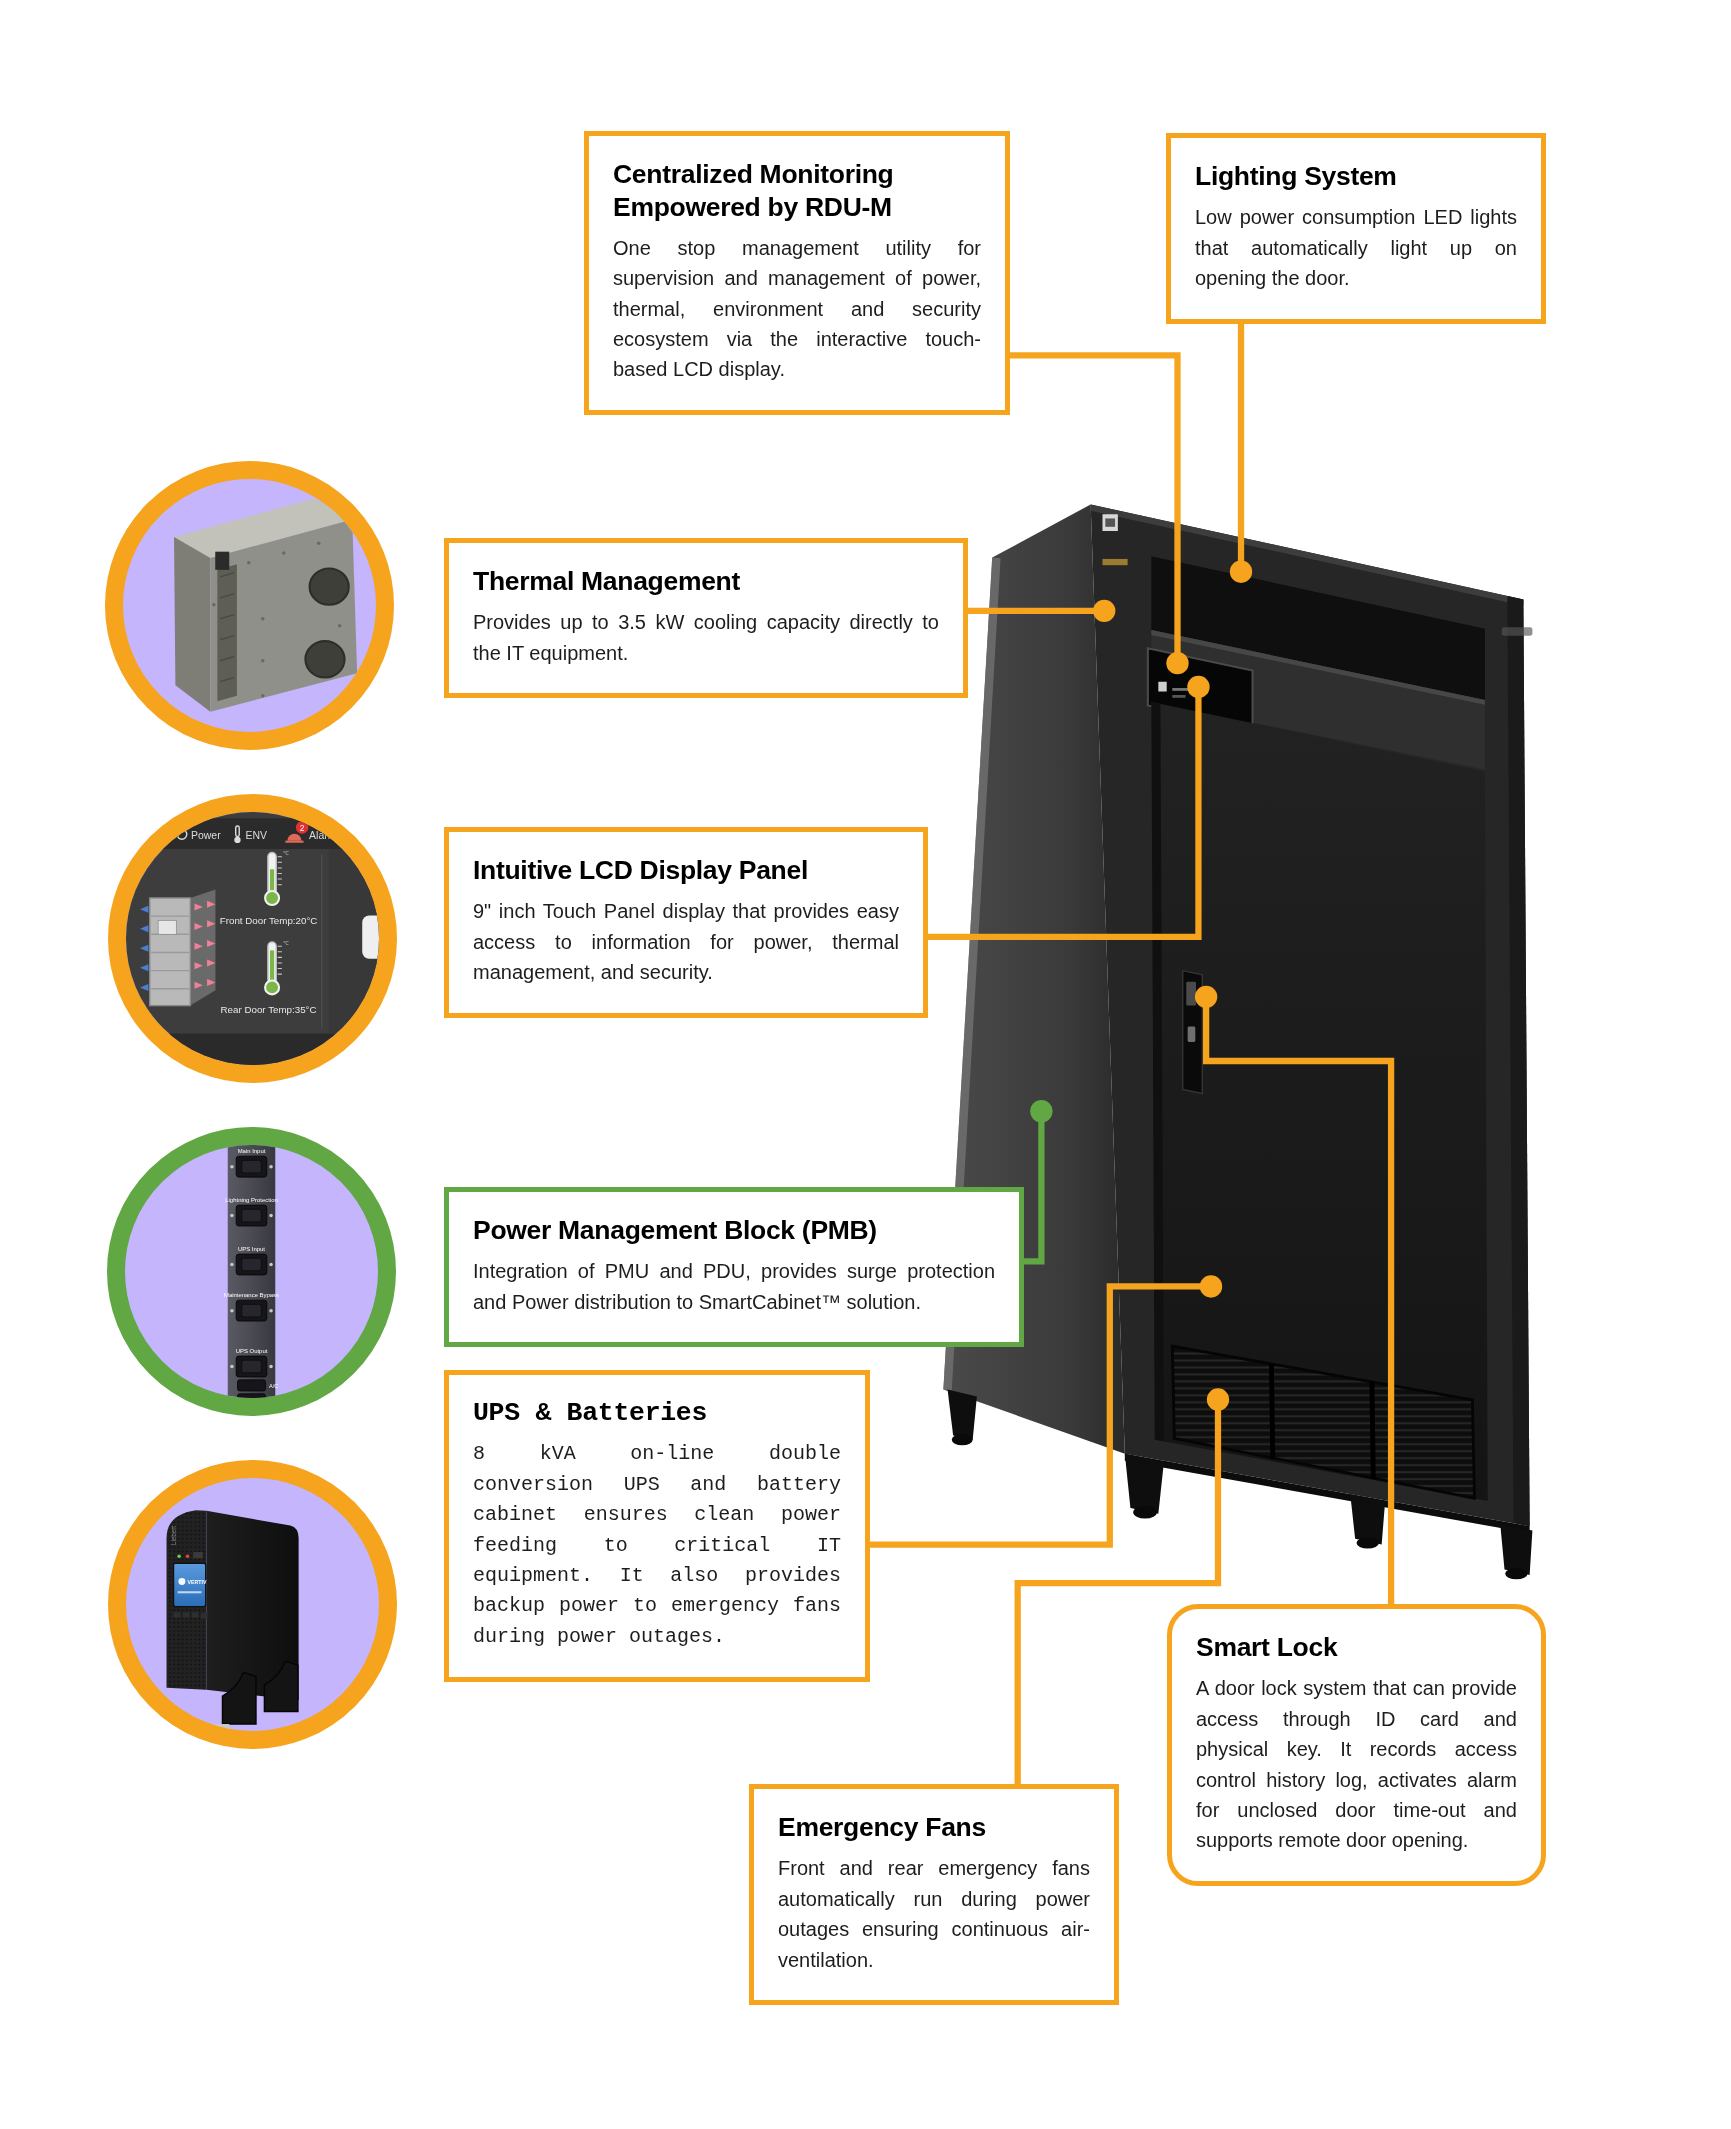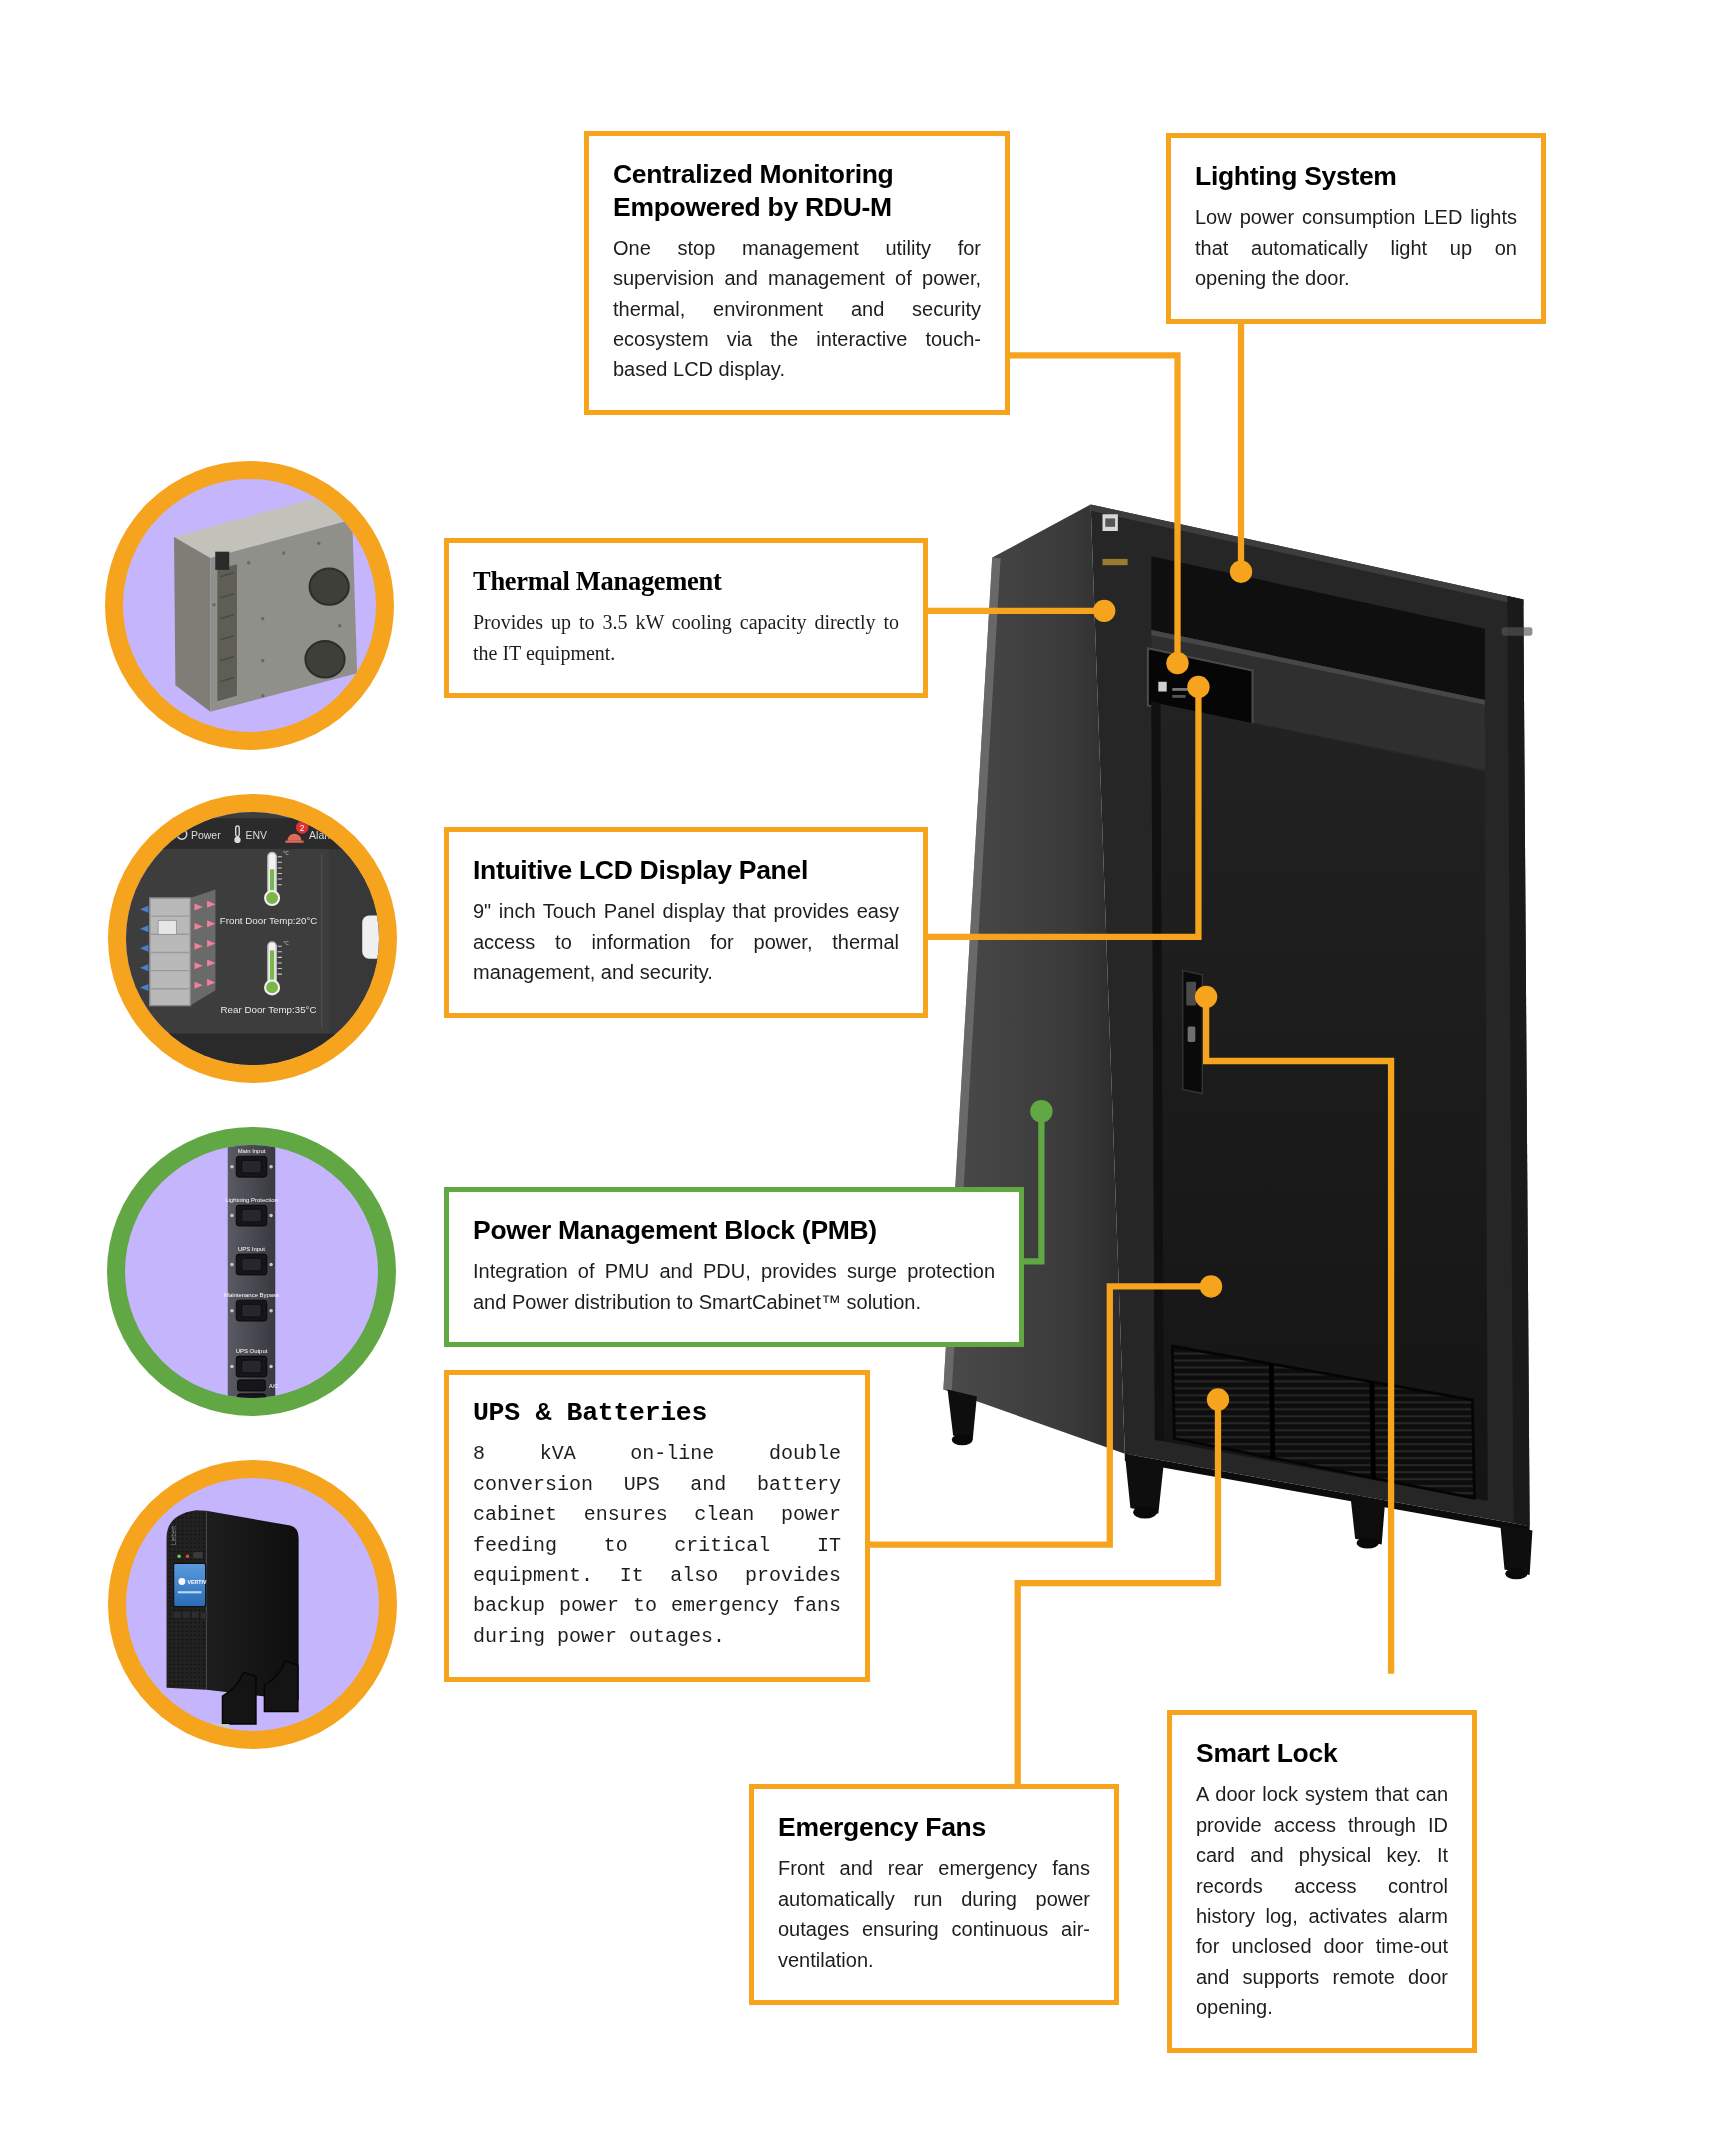--- a/index.html
+++ b/index.html
@@ -16,26 +16,26 @@
   .callout.green{border-color:#61A744;}
   .callout h2{
     margin:0 0 9.8px 0;font-size:26.5px;line-height:1.22;font-weight:700;color:#000;
     white-space:pre-line;letter-spacing:-0.3px;
   }
   .callout p{
     margin:0;font-size:20px;line-height:1.52;text-align:justify;color:#1d1d1d;
   }
   .c1{left:584px;top:131px;width:426px;}
   .c2{left:1166px;top:133px;width:380px;}
-  .c3{left:444px;top:538px;width:484px;font-family:Liberation Serif, serif;}
+  .c3{left:444px;top:538px;width:524px;}
   .c4{left:444px;top:827px;width:484px;}
   .c5{left:444px;top:1187px;width:580px;}
   .c6{left:444px;top:1370px;width:426px;font-family:Liberation Mono, monospace;}
   .c7{left:733px;top:1784px;width:370px;margin-left:16px;}
-  .c8{left:1167px;top:1710px;width:310px;}
+  .c8{left:1167px;top:1604px;width:379px;border-radius:31px;}
   
   .thumb{
     position:absolute;width:253px;height:253px;border-radius:50%;
     border:18px solid #F6A41D;background:#c4b5fd;overflow:hidden;
   }
   .thumb.green{border-color:#61A744;}
   .t1{left:105px;top:461px;}
   .t2{left:108px;top:794px;}
   .t3{left:107px;top:1127px;}
   .t4{left:108px;top:1460px;}

